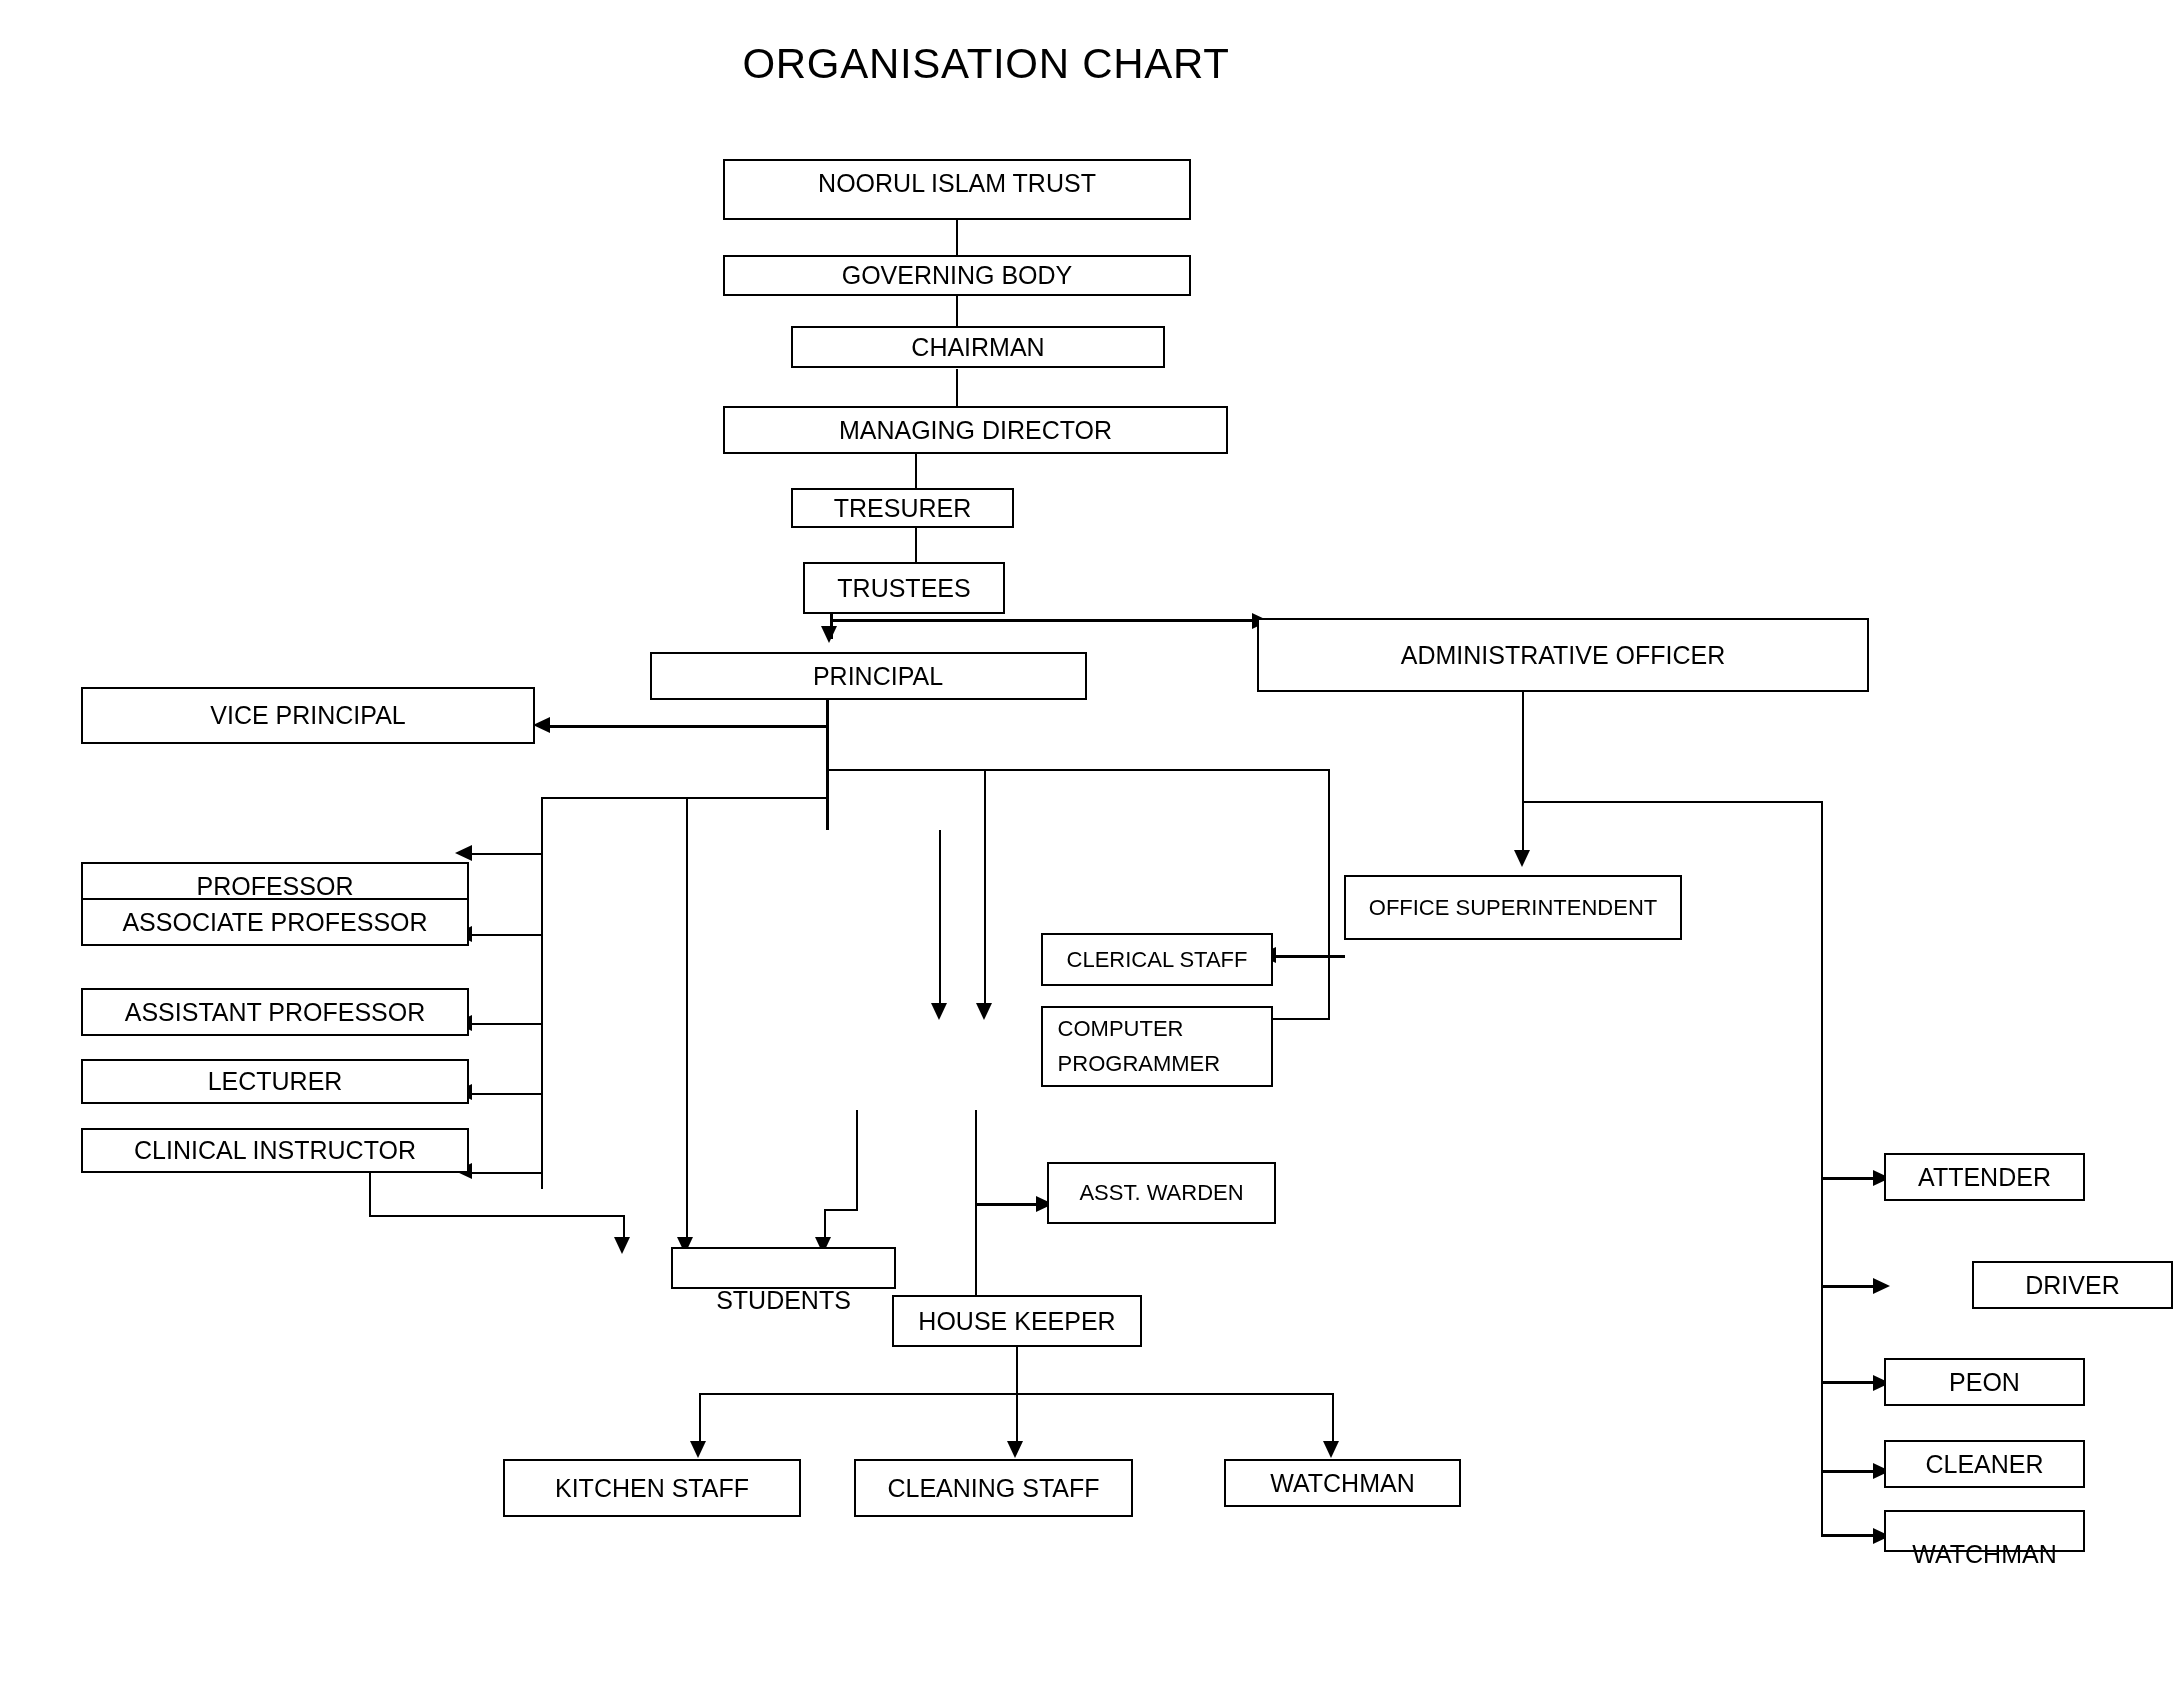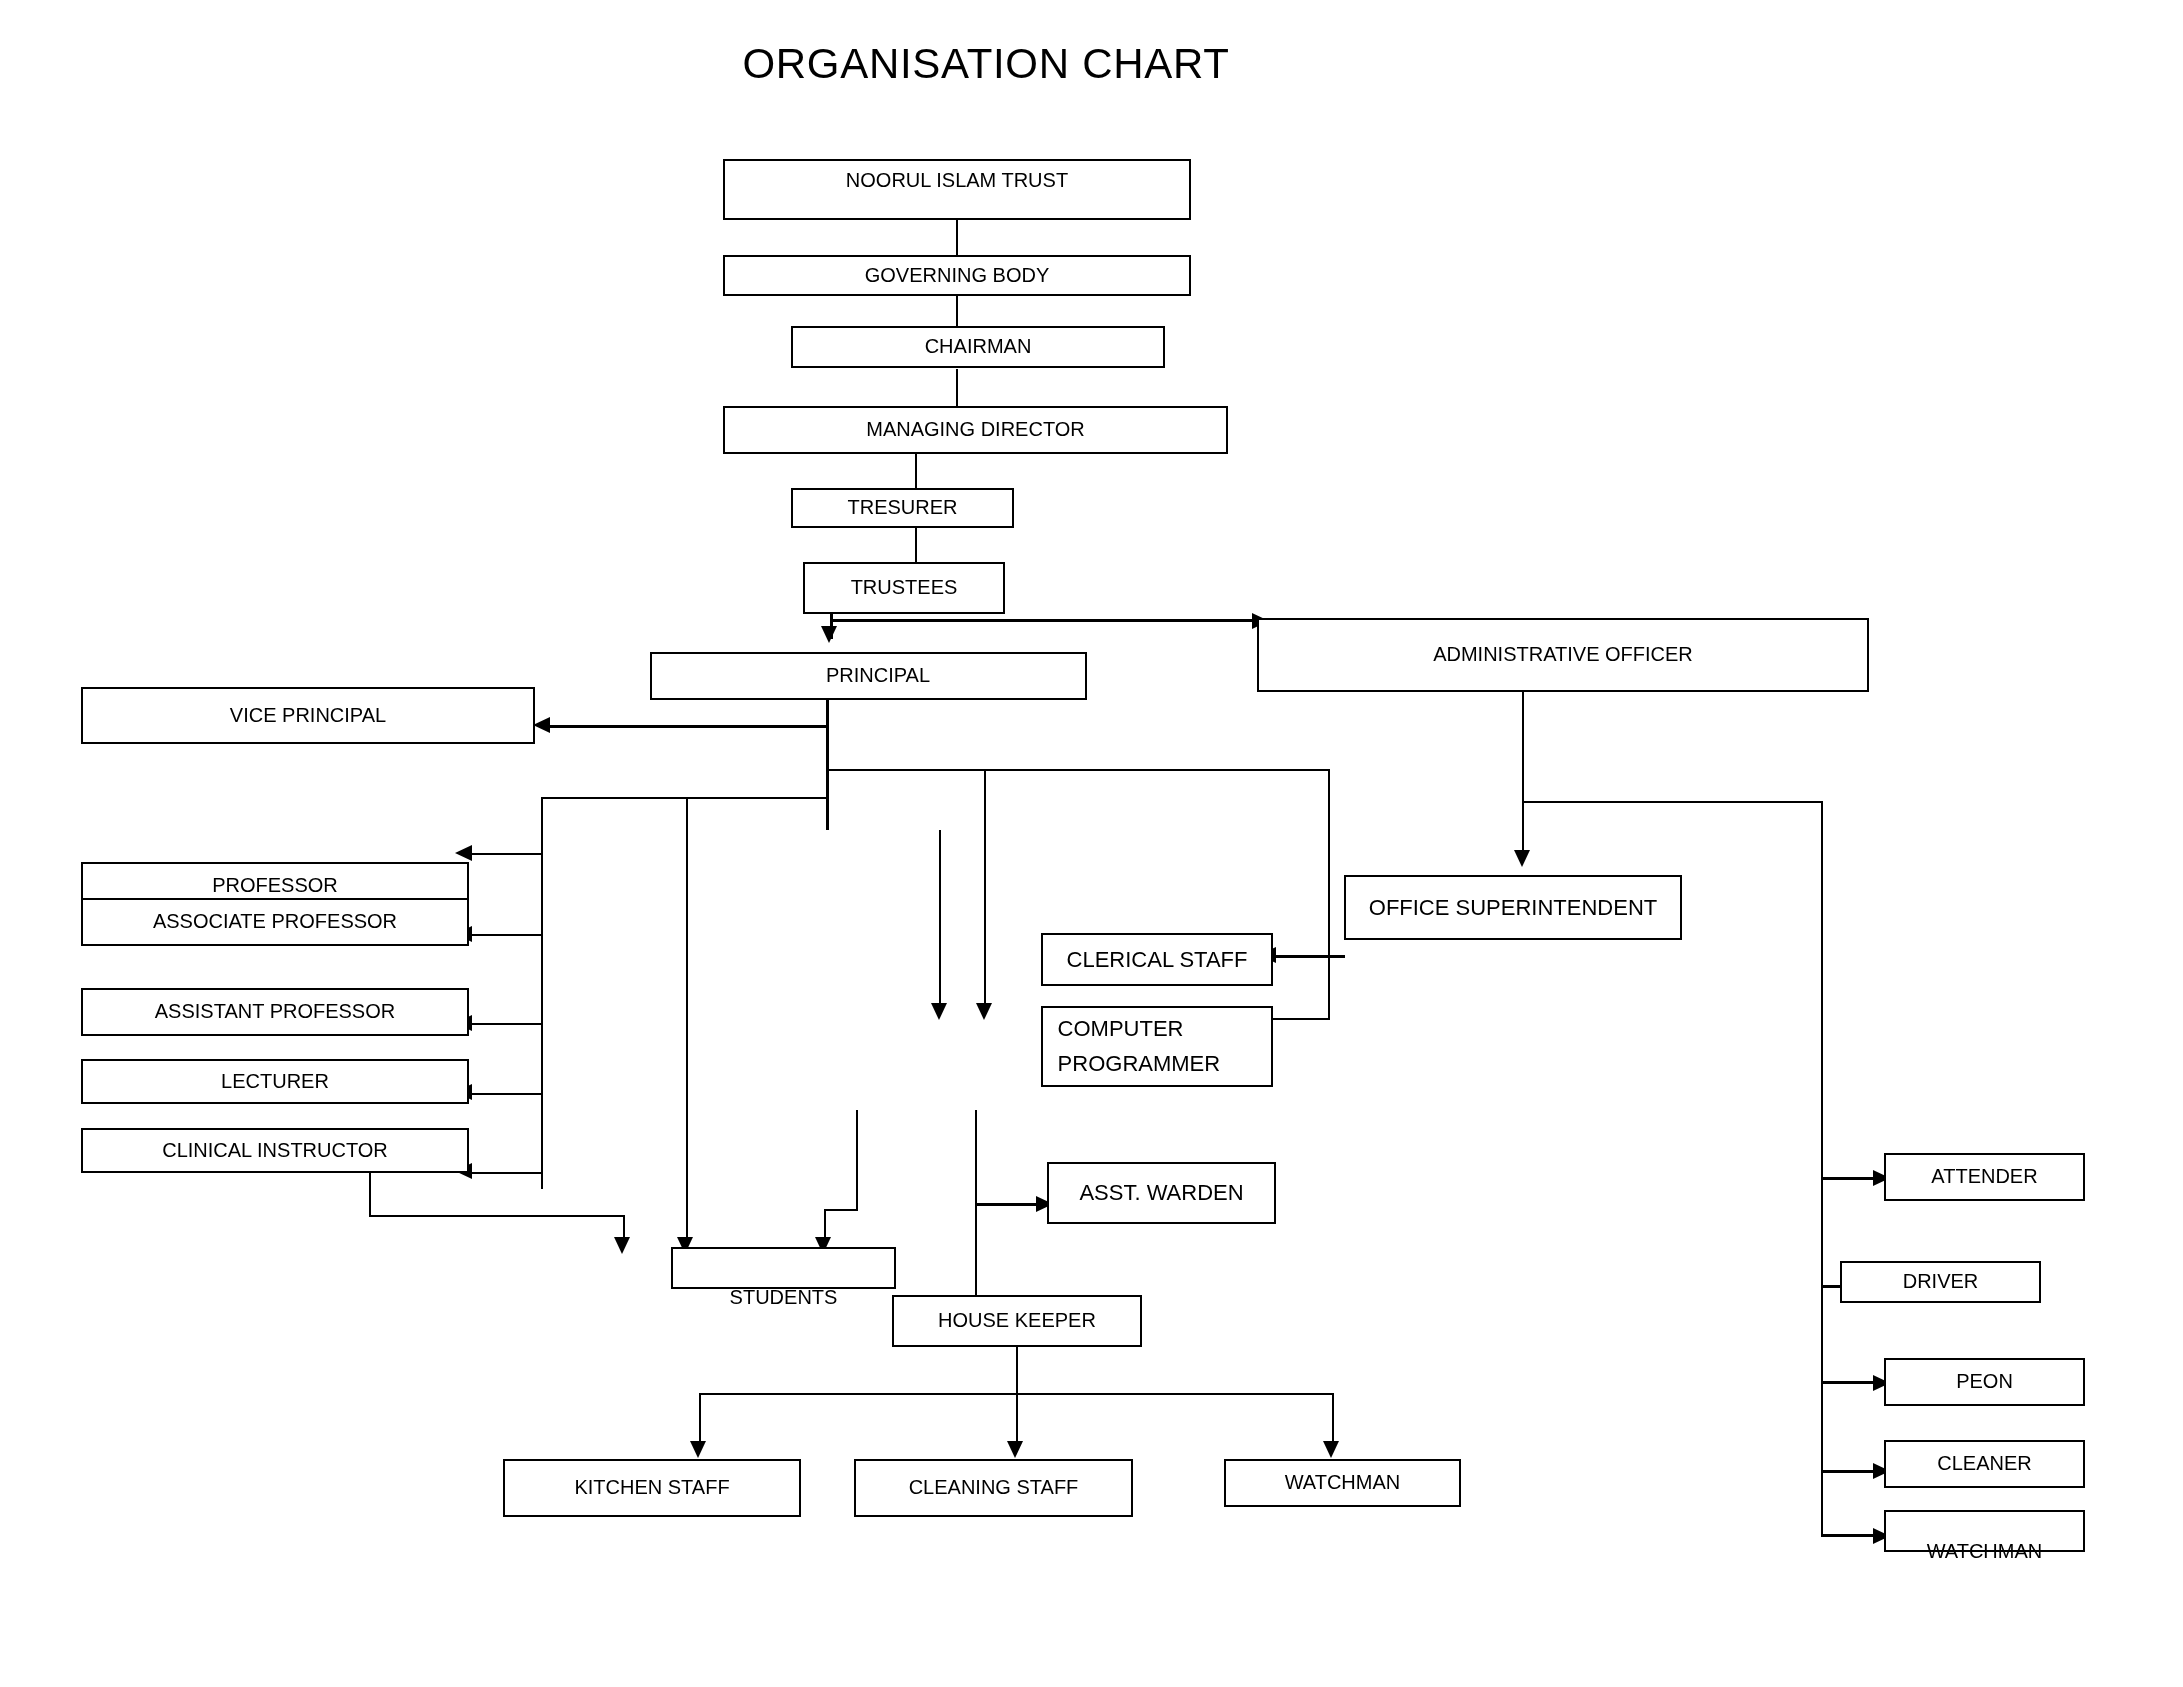--- a/index.html
+++ b/index.html
@@ -30,21 +30,21 @@
   .node {
     position: absolute;
     box-sizing: border-box;
     border: 2px solid #000000;
     background: #ffffff;
     color: #000000;
     display: flex;
     align-items: center;
     justify-content: center;
     text-align: center;
-    font-size: 20px;
+    font-size: 25px;
     line-height: 1.08;
     z-index: 5;
     overflow: visible;
   }
   .node.small { font-size: 22px; }
   .node.top-text { align-items: flex-start; padding-top: 9.3px; }
   .node.two-line {
     align-items: center;
     justify-content: flex-start;
     text-align: left;
@@ -213,21 +213,21 @@
 
   <div class="ln h" style="left:1522px; top:801px; width:301px;"></div>
   <div class="ln v" style="left:1821px; top:801px; height:734px;"></div>
 
   <div class="ln thick-h" style="left:1821px; top:1177px; width:57px;"></div>
   <div class="arrow right" style="left:1873px; top:1170px;"></div>
   <div class="node" style="left:1884px; top:1153px; width:201px; height:48px;">ATTENDER</div>
 
   <div class="ln thick-h" style="left:1821px; top:1285px; width:57px;"></div>
   <div class="arrow right" style="left:1873px; top:1278px;"></div>
-  <div class="node" style="left:1840px; top:1261px; width:201px; height:42px;">DRIVER</div>
+  <div class="node" style="left:1972px; top:1261px; width:201px; height:48px;">DRIVER</div>
 
   <div class="ln thick-h" style="left:1821px; top:1381px; width:57px;"></div>
   <div class="arrow right" style="left:1873px; top:1375px;"></div>
   <div class="node" style="left:1884px; top:1358px; width:201px; height:48px;">PEON</div>
 
   <div class="ln thick-h" style="left:1821px; top:1470px; width:57px;"></div>
   <div class="arrow right" style="left:1873px; top:1463px;"></div>
   <div class="node" style="left:1884px; top:1440px; width:201px; height:48px;">CLEANER</div>
 
   <div class="ln thick-h" style="left:1821px; top:1534px; width:57px;"></div>

